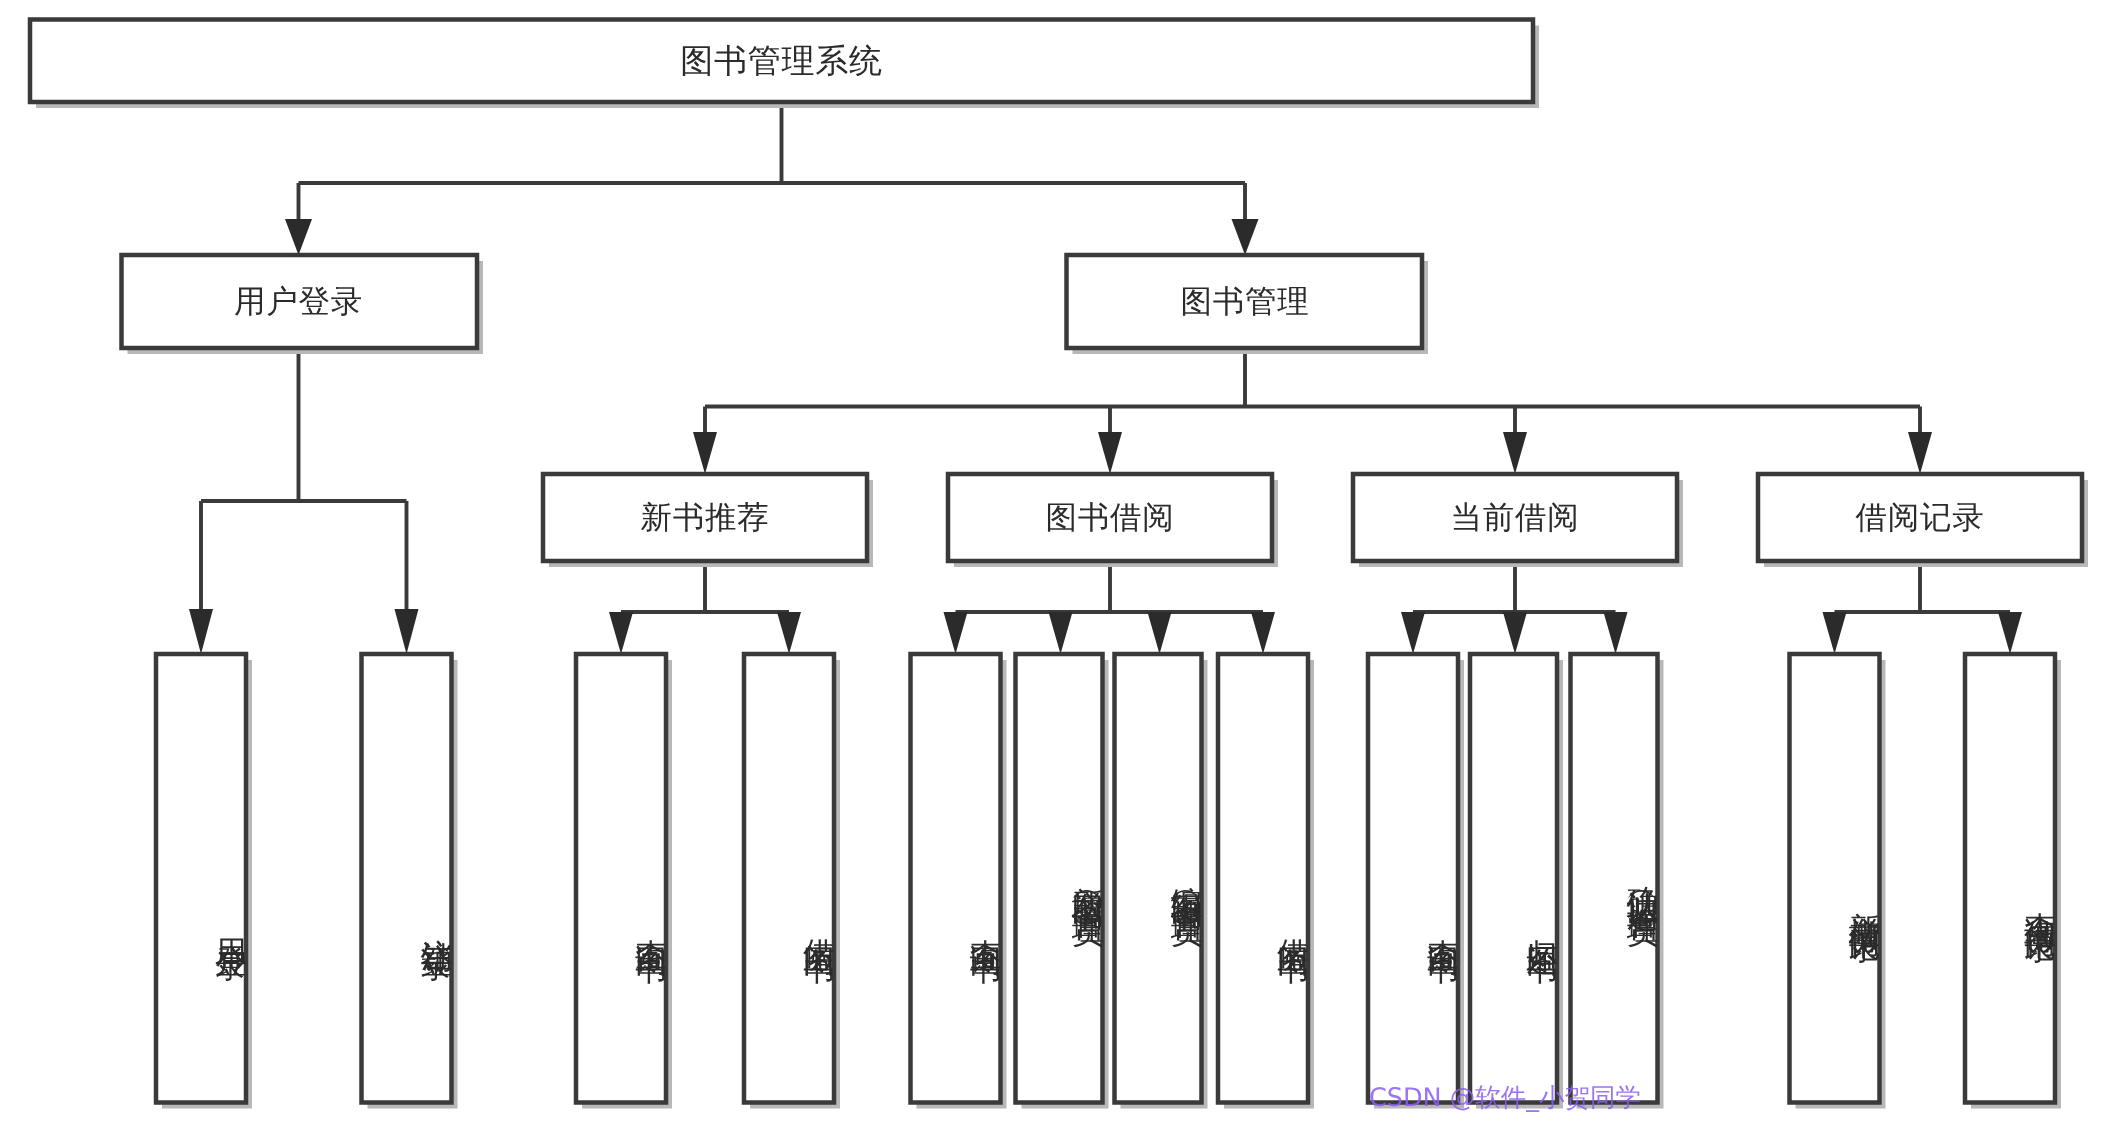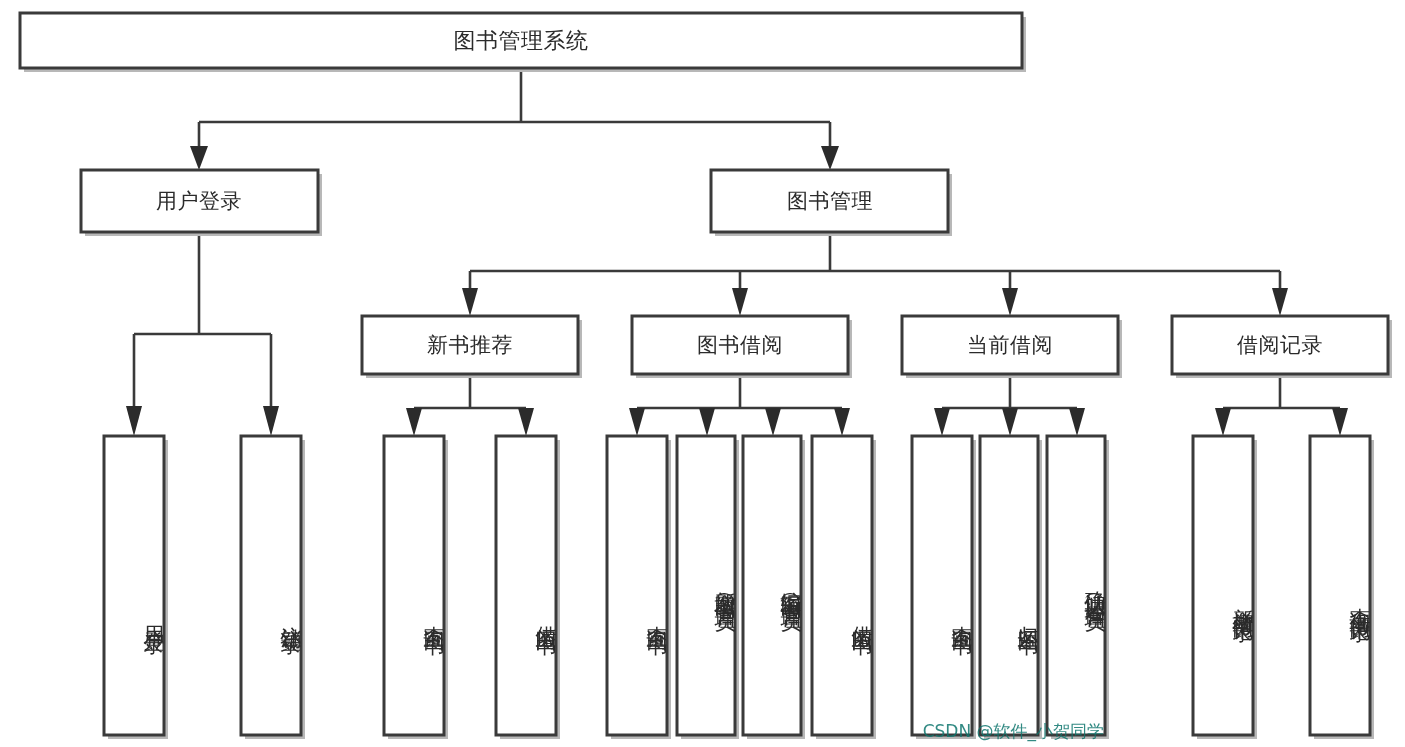--- a/index.html
+++ b/index.html
@@ -73,25 +73,25 @@
     letter-spacing: 3px;
     text-align: center;
     white-space: nowrap;
     display: flex;
     align-items: flex-start;
     justify-content: center;
     pointer-events: none;
   }
   #watermark {
     position: absolute;
-    right: 9px;
+    right: 19px;
     bottom: 4px;
     font-family: "DejaVu Sans", "Liberation Sans", sans-serif;
     font-size: 17px;
-    color: #0f766e;
+    color: #8b5cf6;
     opacity: 0.85;
     white-space: nowrap;
   }
 </style>
 </head>
 <body>
 
 <div id="diagram-root">
 
   <svg id="flow-svg" viewBox="0 0 1405 747">

